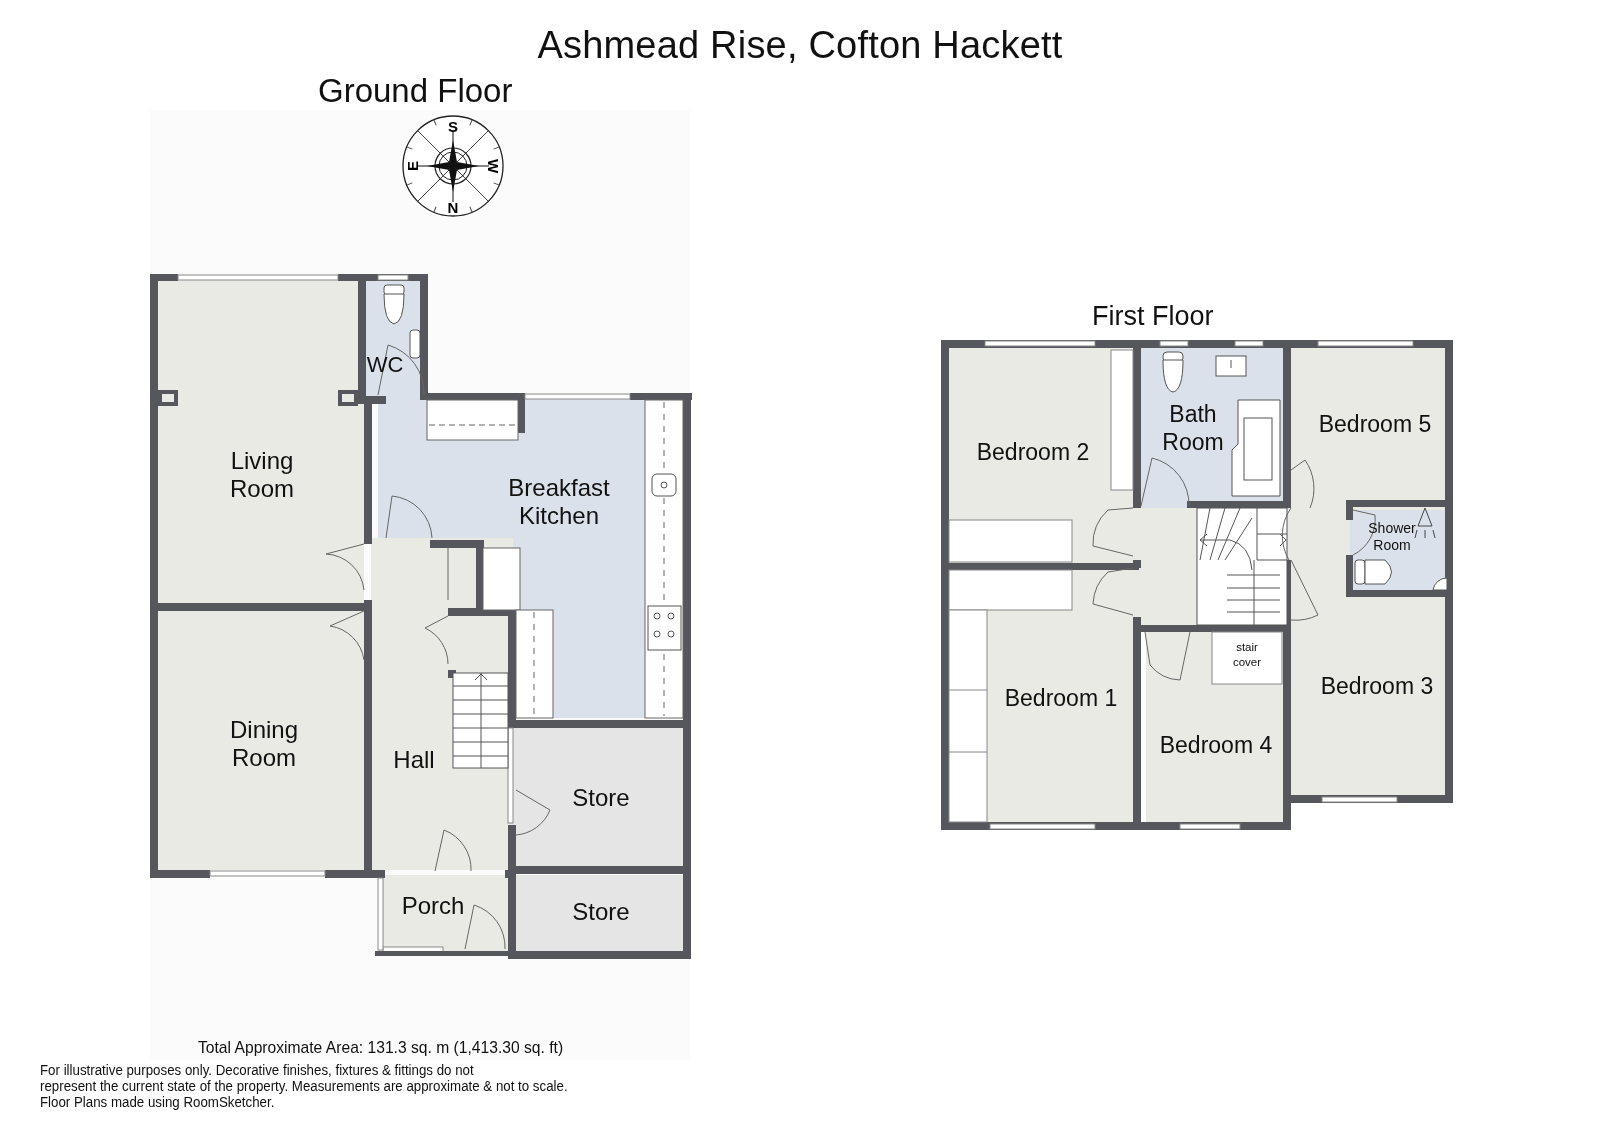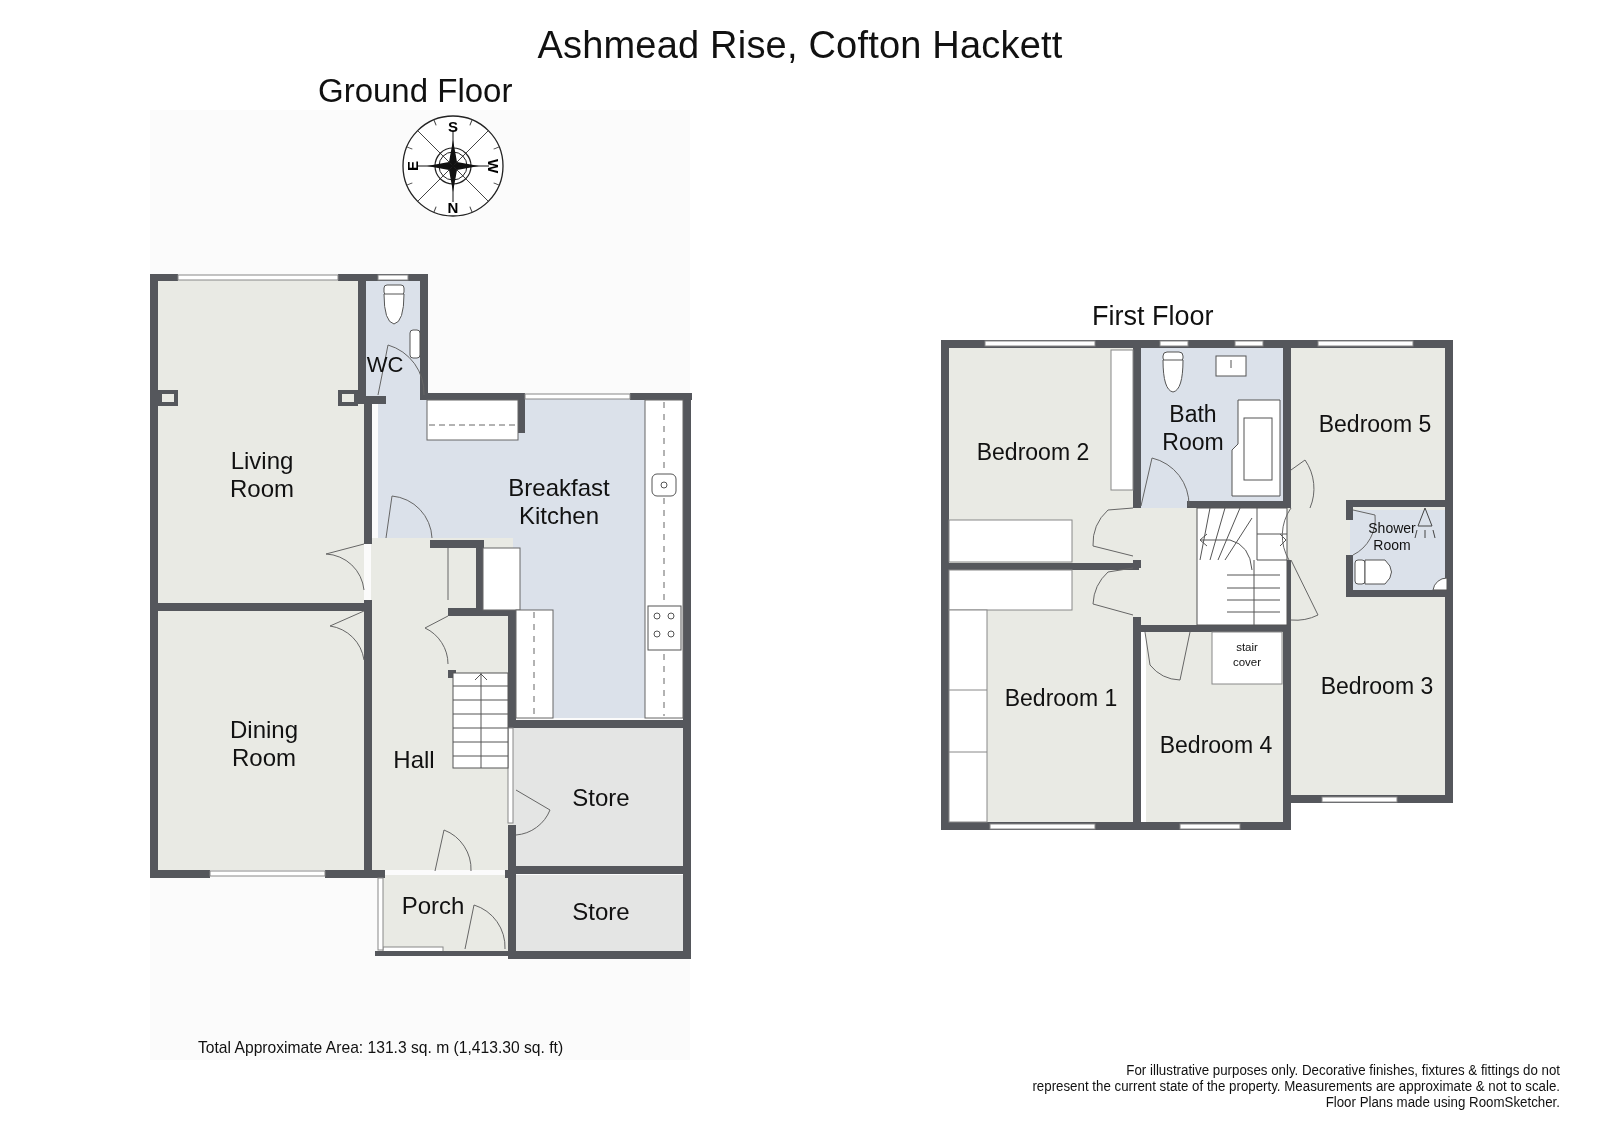--- a/index.html
+++ b/index.html
@@ -2,21 +2,21 @@
 <html><head>
 <meta charset="utf-8">
 <style>
   html, body { margin:0; padding:0; background:#ffffff; }
   body { width:1600px; height:1131px; position:relative; overflow:hidden; font-family:"Liberation Sans", sans-serif; color:#111; }
   .abs { position:absolute; }
   #title { left:0; width:1600px; top:24px; text-align:center; font-size:38px; letter-spacing:0.2px; }
   #gf-title { left:318px; top:72px; font-size:33px; }
   #ff-title { left:1060px; top:301px; font-size:27px;margin-left:32px; }
   #area { left:198px; top:1038px; font-size:17px; transform:scaleX(0.92); transform-origin:left top; }
-  #disclaimer { left:0; width:1600px; top:1062px; text-align:right; font-size:14px; line-height:16px; }
+  #disclaimer { left:0; width:1600px; top:1062px; text-align:left; font-size:14px; line-height:16px; }
   #disclaimer div { transform:scaleX(0.95); }
   svg { position:absolute; left:0; top:0; }
   .room-label { font-family:"Liberation Sans", sans-serif; fill:#111; text-anchor:middle; }
 </style>
 </head>
 <body>
 
 <div id="title" class="abs">Ashmead Rise, Cofton Hackett</div>
 <div id="gf-title" class="abs">Ground Floor</div>
 <div id="ff-title" class="abs">First Floor</div>

